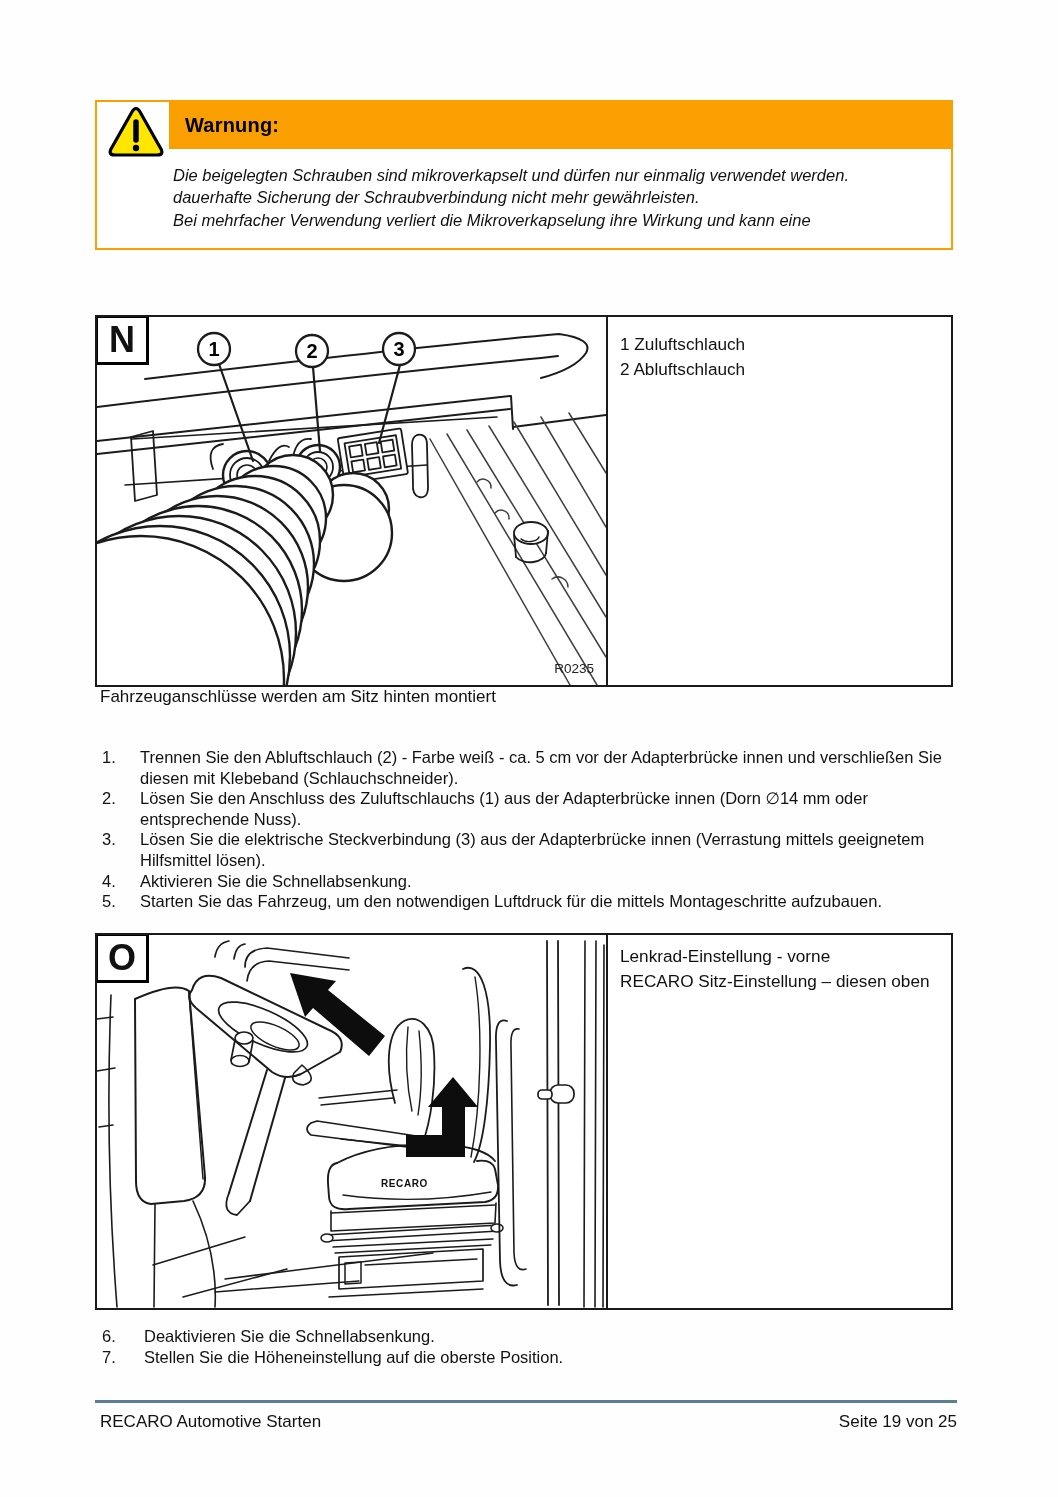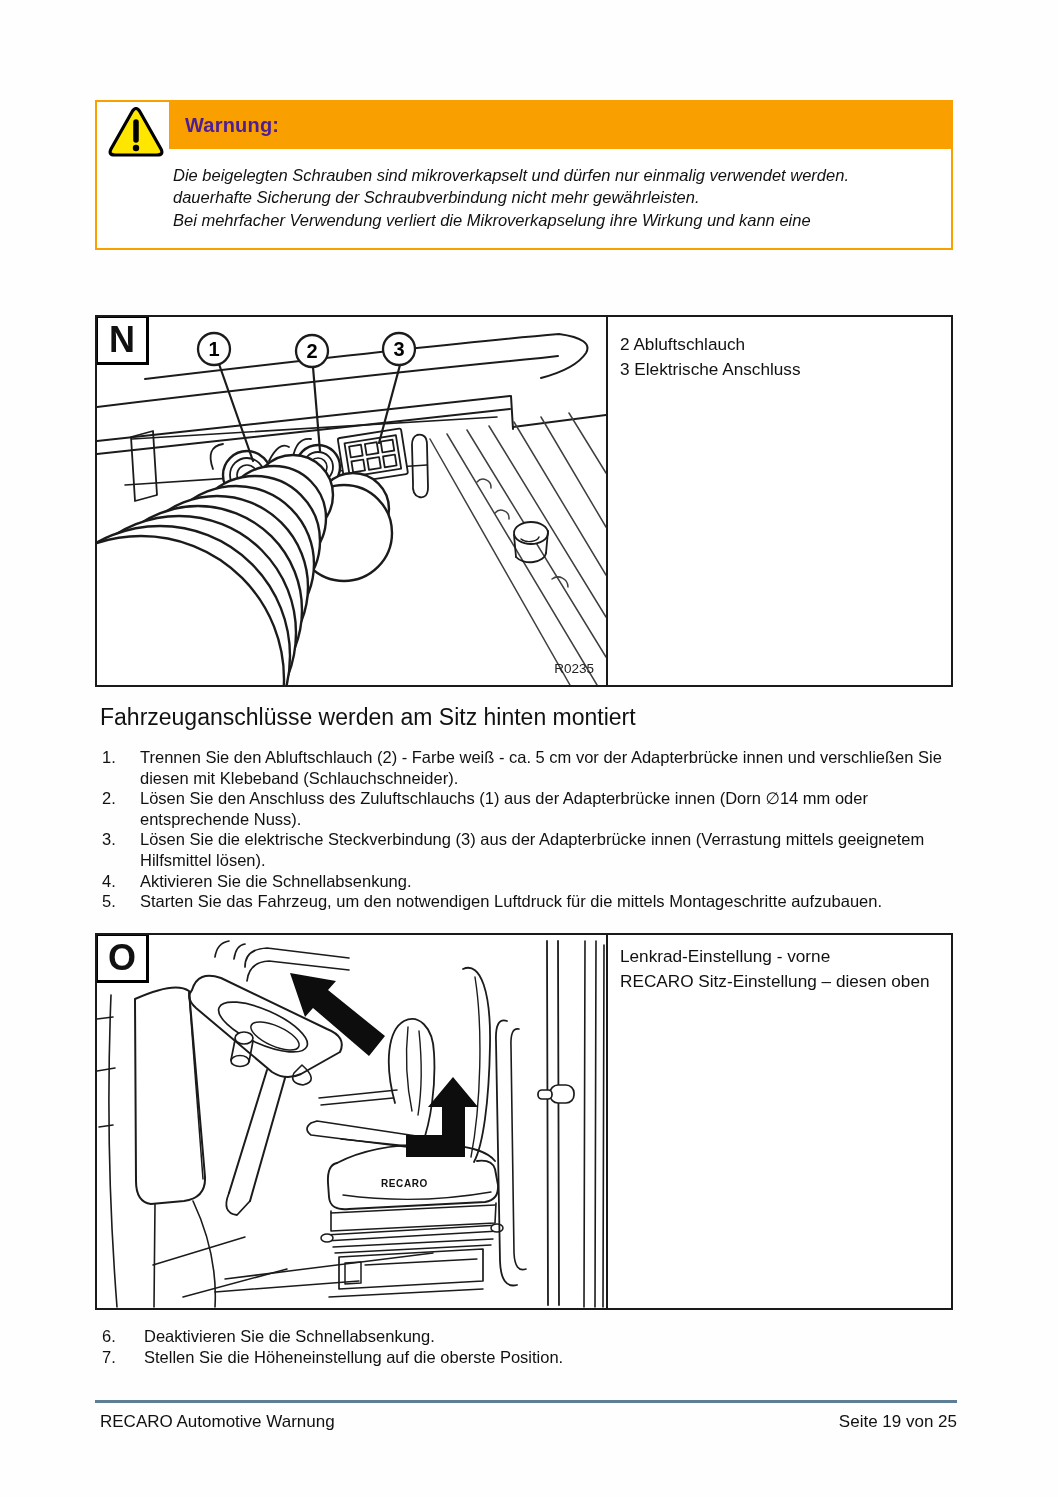--- a/index.html
+++ b/index.html
@@ -6,36 +6,36 @@
   .page{
     position:relative;width:1058px;height:1497px;background:#fefefe;
     font-family:"Liberation Sans", sans-serif;color:#111;overflow:hidden;
   }
   
   .warning{position:absolute;left:95px;top:100px;width:858px;height:150px;
     border:2px solid #F9A000;box-sizing:border-box;background:#fff;}
   .warn-icon{position:absolute;left:11px;top:5px;width:56px;height:50px;}
   .warn-bar{position:absolute;left:72px;right:0;top:0;height:47px;background:#F9A000;
     display:flex;align-items:center;}
-  .warn-title{font-size:20px;font-weight:bold;color:#4c1d95;padding-left:16px;letter-spacing:.2px;}
+  .warn-title{font-size:20px;font-weight:bold;color:#000000;padding-left:16px;letter-spacing:.2px;}
   .warn-body{position:absolute;left:76px;top:62px;right:16px;font-size:16.5px;line-height:22.4px;font-style:italic;}
   
   .figure{position:absolute;left:95px;display:flex;box-sizing:border-box;}
   .fig-img{position:relative;width:513px;border:2px solid #1a1a1a;box-sizing:border-box;background:#fff;overflow:hidden;}
   .fig-img svg{position:absolute;inset:0;}
   .fig-label{position:absolute;top:-2px;left:-2px;width:54px;height:50px;background:#fff;
     border:3px solid #000;box-sizing:border-box;display:flex;align-items:center;justify-content:center;
     font-size:36px;font-weight:bold;z-index:3;}
   .fig-legend{flex:1;border:2px solid #1a1a1a;border-left:none;box-sizing:border-box;background:#fff;
     font-size:17.2px;line-height:24.5px;padding:15px 10px 0 12px;}
   #figure-n{top:315px;width:858px;height:372px;}
   #figure-o{top:933px;width:858px;height:377px;}
   #figure-o .fig-legend{padding-top:9px;}
   
-  .intro{position:absolute;left:100px;top:704px;font-size:23px;}
+  .intro{position:absolute;left:100px;top:687px;font-size:17px;}
   .steps{position:absolute;left:100px;width:857px;font-size:16.5px;line-height:20.6px;}
   #steps-1{top:747px;}
   #steps-2{top:1326px;}
   .step{display:flex;}
   .step .num{width:40px;flex:0 0 40px;padding-left:2px;box-sizing:border-box;}
   #steps-2 .step .num{width:44px;flex-basis:44px;}
   .step .txt{width:807px;}
   
   .footer-rule{position:absolute;left:95px;top:1400px;width:862px;height:3px;background:#5E7E96;}
   .footer-row{position:absolute;left:95px;top:1412px;width:862px;display:flex;
@@ -151,22 +151,22 @@
           <circle cx="302" cy="32" r="16" fill="#fff" stroke-width="2.3"></circle>
         </g>
         <text class="callout-num" x="117" y="39" text-anchor="middle">1</text>
         <text class="callout-num" x="215" y="41" text-anchor="middle">2</text>
         <text class="callout-num" x="302" y="39" text-anchor="middle">3</text>
         <text class="ref-code" x="497" y="356" text-anchor="end">R0235</text>
       </svg>
       <div class="fig-label">N</div>
     </div>
     <div class="fig-legend">
+      <div>1 Zuluftschlauch</div>
       <div>2 Abluftschlauch</div>
-      <div>3 Elektrische Anschluss</div>
     </div>
   </div>
 
   <div class="intro">Fahrzeuganschlüsse werden am Sitz hinten montiert</div>
 
   <div class="steps" id="steps-1">
 
       <div class="step">
         <div class="num">1.</div>
         <div class="txt">Trennen Sie den Abluftschlauch (2) - Farbe weiß - ca. 5 cm vor der Adapterbrücke innen und verschließen Sie diesen mit Klebeband (Schlauchschneider).</div>
@@ -286,17 +286,17 @@
       </div>
 
       <div class="step">
         <div class="num">7.</div>
         <div class="txt">Stellen Sie die Höheneinstellung auf die oberste Position.</div>
       </div>
     </div>
 
   <div class="footer-rule"></div>
   <div class="footer-row">
-    <span class="fl">RECARO Automotive Warnung</span>
+    <span class="fl">RECARO Automotive Starten</span>
     <span>Seite 19 von 25</span>
   </div>
 
 </div>
 
 </body></html>

